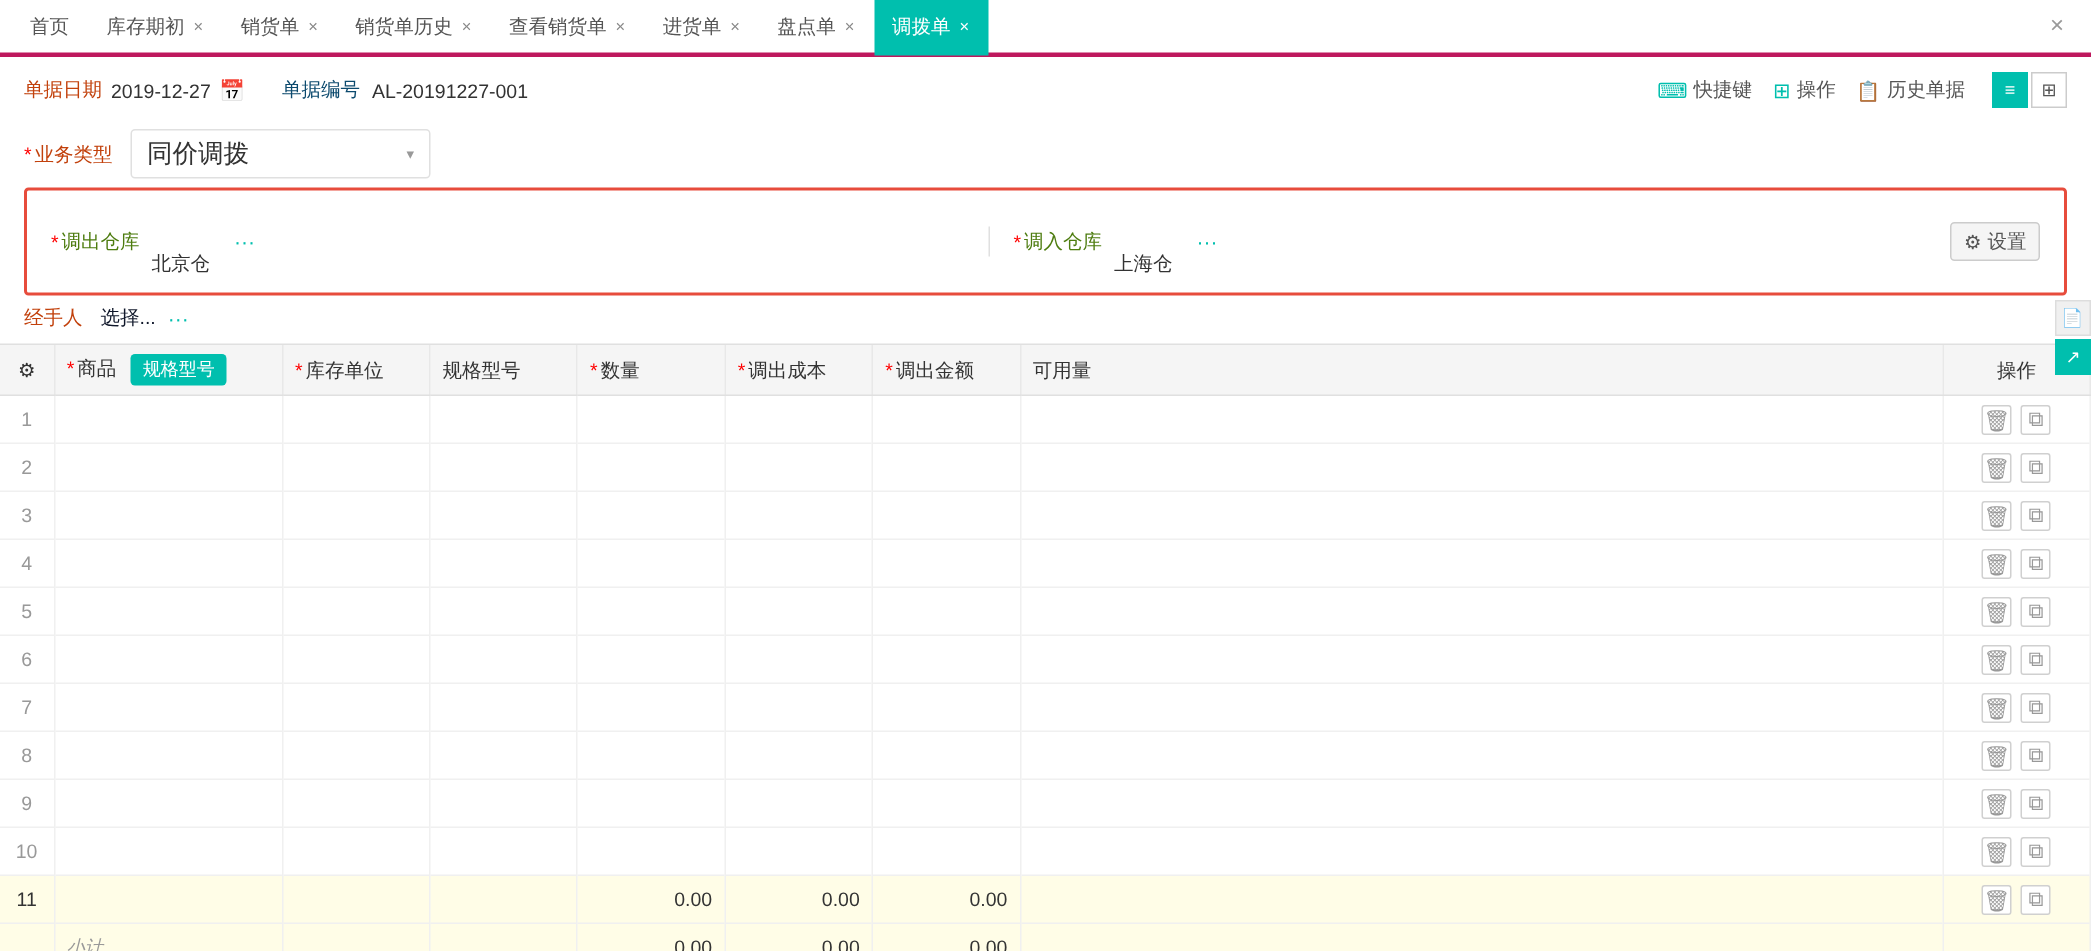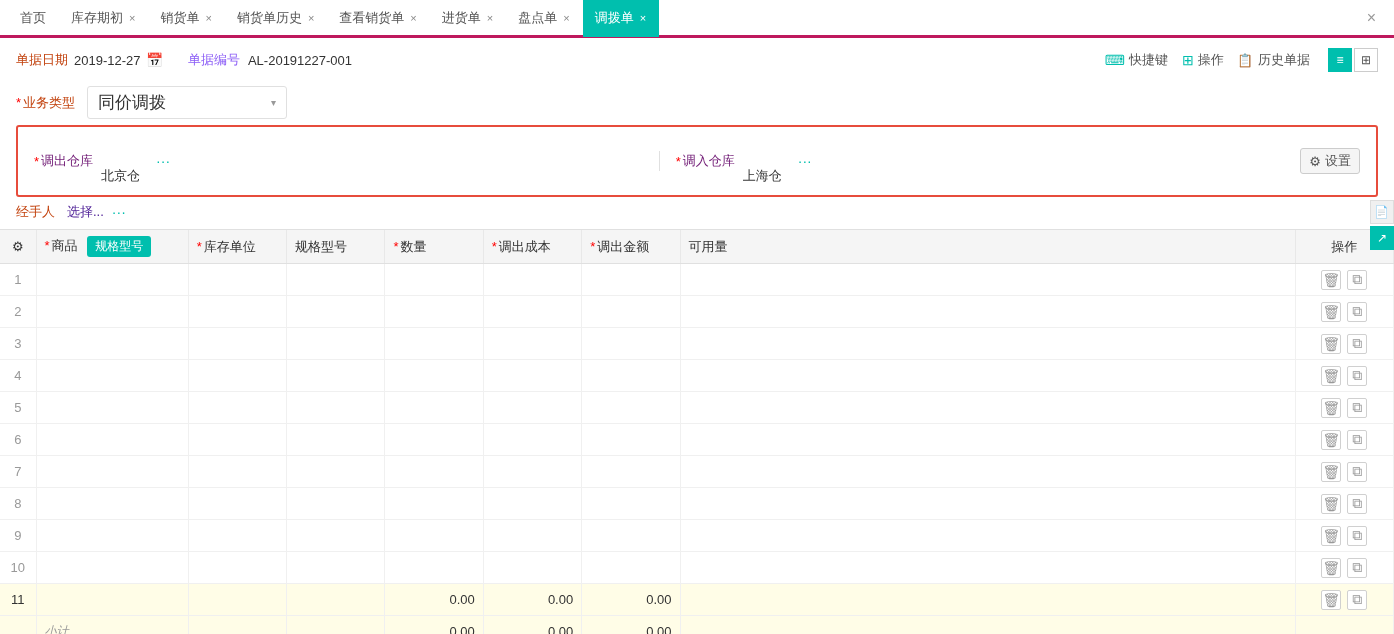--- a/index.html
+++ b/index.html
@@ -73,21 +73,21 @@
       color: #333;
       font-size: 13px;
     }
     .date-icon {
       color: #00bfae;
       margin-left: 6px;
       cursor: pointer;
       font-size: 14px;
     }
     .form-number {
-      color: #8b5cf6;
+      color: #0c4a6e;
       margin-left: 20px;
       font-size: 13px;
     }
     .toolbar-right {
       margin-left: auto;
       display: flex;
       align-items: center;
       gap: 14px;
       font-size: 13px;
       color: #555;
@@ -141,21 +141,21 @@
       display: flex;
       align-items: center;
       gap: 0;
     }
     .warehouse-section {
       display: flex;
       align-items: center;
       flex: 1;
     }
     .warehouse-label {
-      color: #701a75;
+      color: #4d7c0f;
       font-size: 13px;
       white-space: nowrap;
     }
     .warehouse-value {
       color: #333;
       font-size: 13px;
       margin-left: 8px;
       margin-top: 30px;
     }
     .warehouse-more {
@@ -321,21 +321,21 @@
       position: absolute;
       left: 0;
       top: 1px;
       width: 200px;
       height: 6px;
       background: #ccc;
       border-radius: 3px;
     }
 
     .handler-placeholder {
-      color: #4c1d95;
+      color: #0f172a;
       font-size: 13px;
     }
     .handler-more {
       color: #00bfae;
       margin-left: 8px;
       cursor: pointer;
       font-size: 14px;
     }
   </style>
 </head>

